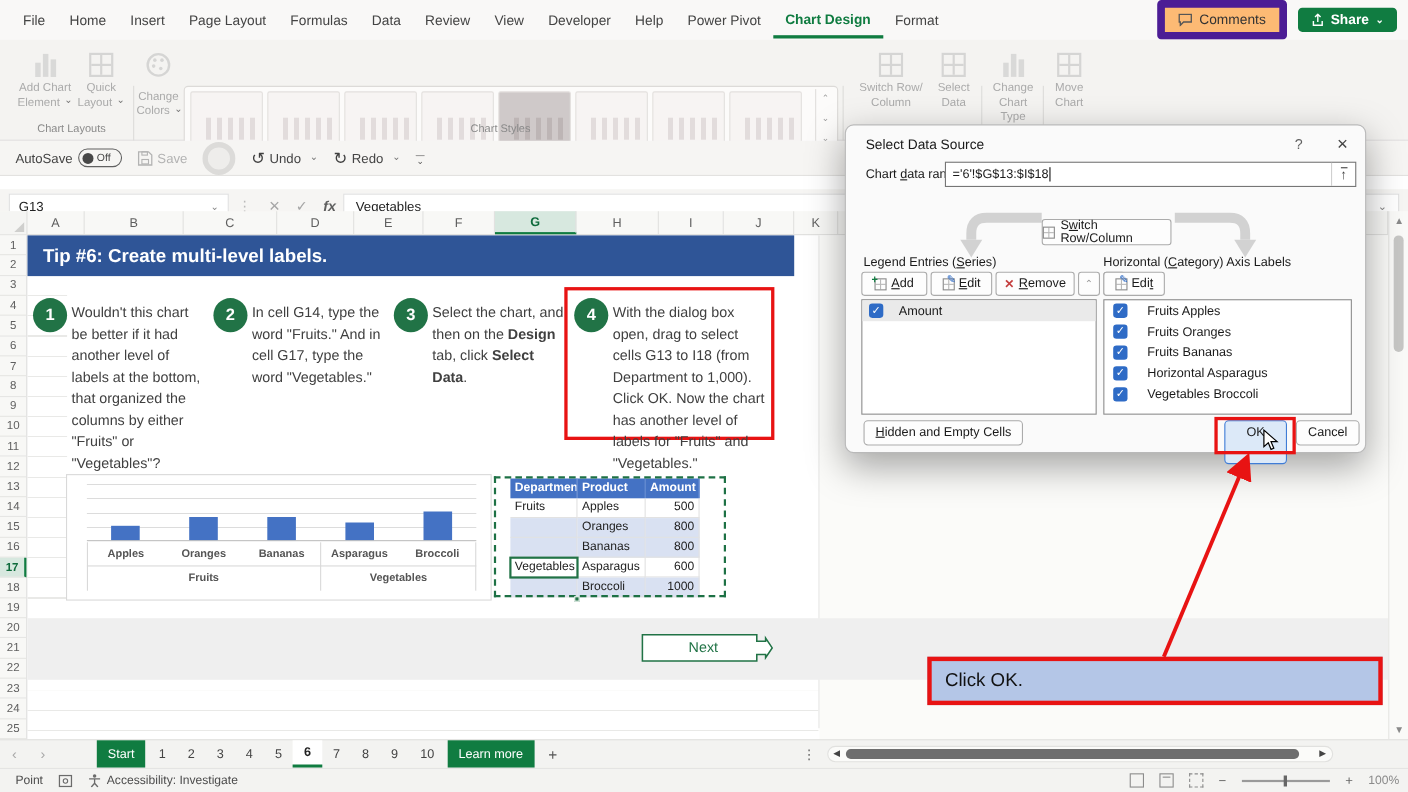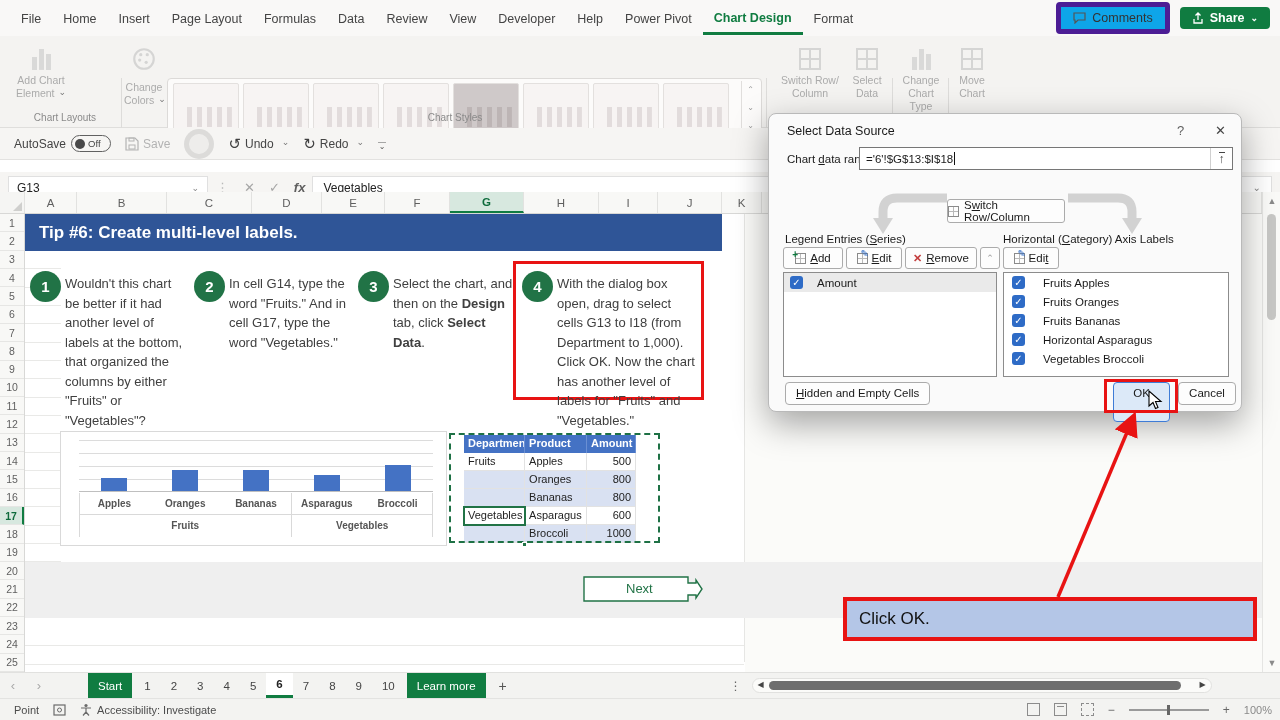--- a/index.html
+++ b/index.html
@@ -5,21 +5,21 @@
   * { margin:0; padding:0; box-sizing:border-box; }
   html,body { width:1280px; height:720px; overflow:hidden; }
   body { font-family:"Liberation Sans", sans-serif; font-size:12px; color:#333; background:#fff; position:relative; }
   .abs { position:absolute; }
 
   
   .menubar { position:absolute; left:0; top:0; width:1280px; height:36px; background:#F9F8F7; display:flex; align-items:center; padding:0 10px; }
   .mtab { padding:9px 11px 7px 11px; font-size:12.5px; color:#444; cursor:default; white-space:nowrap; }
   .mtab.active { color:#107C41; font-weight:bold; border-bottom:3px solid #107C41; }
   .mb-right { margin-left:auto; display:flex; gap:10px; align-items:center; }
-  .btn-comments { display:flex; align-items:center; gap:6px; background:#0ea5e9; border:5px solid #4c1d95; border-radius:4px; padding:4px 12px; font-size:12.5px; color:#333; }
+  .btn-comments { display:flex; align-items:center; gap:6px; background:#fdba74; border:7px solid #4c1d95; border-radius:4px; padding:4px 12px; font-size:12.5px; color:#333; }
   .btn-share { display:flex; align-items:center; gap:6px; background:#107C41; color:#fff; border-radius:4px; padding:4px 12px; font-size:12.5px; font-weight:bold; }
 
   
   .ribbon { position:absolute; left:0; top:36px; width:1280px; height:92px; background:#F4F3F1; border-bottom:1px solid #DFDEDC; }
   .rib-btn { position:absolute; top:6px; height:86px; text-align:center; color:#ABABAB; font-size:10.5px; line-height:1.25; }
   .rib-ico { margin:4px auto 6px auto; width:26px; height:26px; opacity:.55; }
   .group-label { position:absolute; top:76px; font-size:10px; color:#8a8a8a; text-align:center; }
   .vsep { position:absolute; top:42px; width:1px; height:74px; background:#DDDCDA; }
   .gallery { position:absolute; left:167px; top:42px; width:595px; height:60px; background:#FCFBFA; border:1px solid #DCDAD8; border-radius:4px; display:flex; align-items:center; padding-left:5px; }
   .thumb { width:66px; height:50px; margin-right:4px; border:1px solid #E3E0DE; border-radius:2px; background-color:#F7F4F3;
@@ -201,20 +201,25 @@
     </div>
   </div>
 </div>
 
 <div class="ribbon">
   <div class="rib-btn" style="left:14px; width:54px;">
     <div class="rib-ico ico-bars"></div>
     <span>Add Chart</span><br>
     <span class="drop">Element</span>
   </div>
+  <div class="rib-btn" style="left:68px; width:48px;">
+    <div class="rib-ico ico-grid"></div>
+    <span>Quick</span><br>
+    <span class="drop">Layout</span>
+  </div>
   <div class="vsep" style="left:121px;"></div>
   <div class="rib-btn" style="left:124px; width:40px;">
     <svg class="rib-ico" width="24" height="24" viewBox="0 0 24 24">
       <circle cx="12" cy="12" r="9" fill="none" stroke="#BDBDBD" stroke-width="2"></circle>
       <circle cx="9" cy="8" r="1.5" fill="#BDBDBD"></circle>
         <circle cx="15" cy="8" r="1.5" fill="#BDBDBD"></circle>
         <circle cx="8" cy="13" r="1.5" fill="#BDBDBD"></circle>
         <circle cx="14" cy="15" r="1.5" fill="#BDBDBD"></circle>
     </svg>
     <span>Change</span><br>

